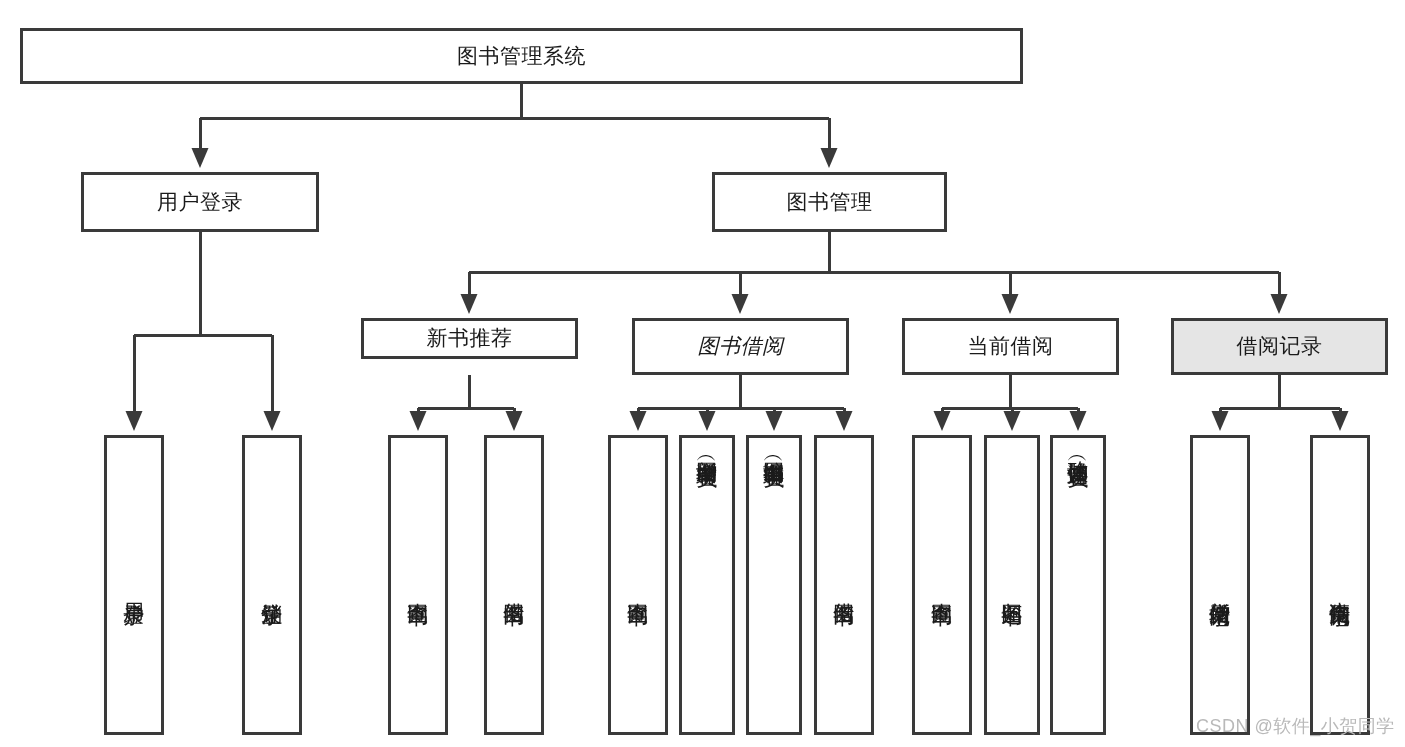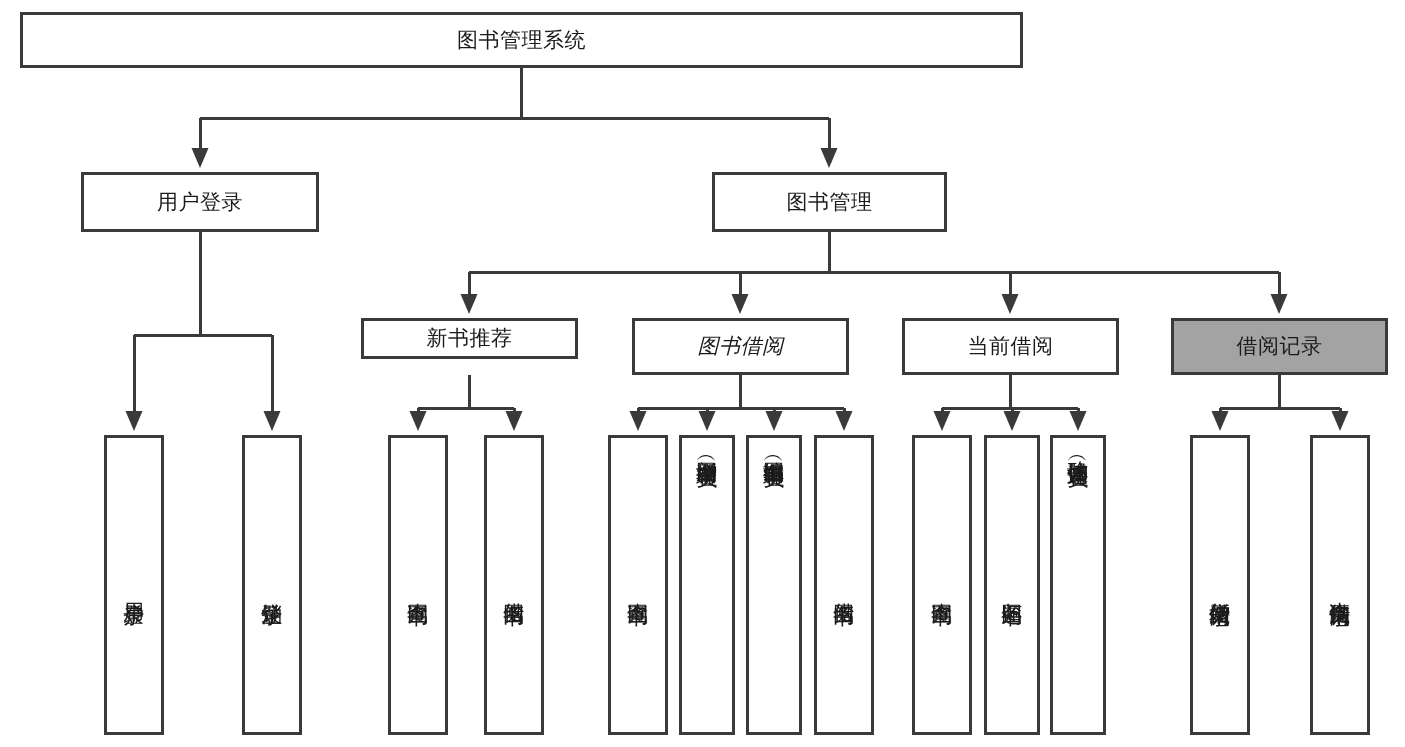--- a/index.html
+++ b/index.html
@@ -127,39 +127,39 @@
       <line x1="1012" y1="408" x2="1012" y2="413" stroke="#3a3a3a" stroke-width="3" shape-rendering="crispEdges"></line>
       <polygon points="1003.5,411 1020.5,411 1012,431" fill="#3a3a3a"></polygon>
       <line x1="1078" y1="408" x2="1078" y2="413" stroke="#3a3a3a" stroke-width="3" shape-rendering="crispEdges"></line>
       <polygon points="1069.5,411 1086.5,411 1078,431" fill="#3a3a3a"></polygon>
       <line x1="1220" y1="408" x2="1220" y2="413" stroke="#3a3a3a" stroke-width="3" shape-rendering="crispEdges"></line>
       <polygon points="1211.5,411 1228.5,411 1220,431" fill="#3a3a3a"></polygon>
       <line x1="1340" y1="408" x2="1340" y2="413" stroke="#3a3a3a" stroke-width="3" shape-rendering="crispEdges"></line>
       <polygon points="1331.5,411 1348.5,411 1340,431" fill="#3a3a3a"></polygon>
     </svg>
   <div id="node-layer">
-      <div class="node-box" style="left: 20px; top: 12px; width: 1003px; height: 56px; border-color: rgb(58, 58, 58); background: rgb(255, 255, 255);">
+      <div class="node-box" style="left: 20px; top: 28px; width: 1003px; height: 56px; border-color: rgb(58, 58, 58); background: rgb(255, 255, 255);">
         <span class="node-label" style="color: rgb(27, 27, 27);">图书管理系统</span>
       </div>
       <div class="node-box" style="left: 81px; top: 172px; width: 238px; height: 60px; border-color: rgb(58, 58, 58); background: rgb(255, 255, 255);">
         <span class="node-label" style="color: rgb(27, 27, 27);">用户登录</span>
       </div>
       <div class="node-box" style="left: 712px; top: 172px; width: 235px; height: 60px; border-color: rgb(58, 58, 58); background: rgb(255, 255, 255);">
         <span class="node-label" style="color: rgb(27, 27, 27);">图书管理</span>
       </div>
       <div class="node-box" style="left: 361px; top: 318px; width: 217px; height: 41px; border-color: rgb(58, 58, 58); background: rgb(255, 255, 255);">
         <span class="node-label" style="color: rgb(27, 27, 27);">新书推荐</span>
       </div>
       <div class="node-box" style="left: 632px; top: 318px; width: 217px; height: 57px; border-color: rgb(58, 58, 58); background: rgb(255, 255, 255); font-style: italic;">
         <span class="node-label" style="color: rgb(27, 27, 27);">图书借阅</span>
       </div>
       <div class="node-box" style="left: 902px; top: 318px; width: 217px; height: 57px; border-color: rgb(58, 58, 58); background: rgb(255, 255, 255);">
         <span class="node-label" style="color: rgb(27, 27, 27);">当前借阅</span>
       </div>
-      <div class="node-box" style="left: 1171px; top: 318px; width: 217px; height: 57px; border-color: rgb(58, 58, 58); background: #a3a3a3;">
+      <div class="node-box" style="left: 1171px; top: 318px; width: 217px; height: 57px; border-color: rgb(58, 58, 58); background: #e5e5e5;">
         <span class="node-label" style="color: rgb(27, 27, 27);">借阅记录</span>
       </div>
       <div class="node-box vertical centered" style="left: 104px; top: 435px; width: 60px; height: 300px; border-color: rgb(58, 58, 58); background: rgb(255, 255, 255);">
         <span class="node-label" style="color: rgb(27, 27, 27);">用户登录</span>
       </div>
       <div class="node-box vertical centered" style="left: 242px; top: 435px; width: 60px; height: 300px; border-color: rgb(58, 58, 58); background: rgb(255, 255, 255);">
         <span class="node-label" style="color: rgb(27, 27, 27);">注销登录</span>
       </div>
       <div class="node-box vertical centered" style="left: 388px; top: 435px; width: 60px; height: 300px; border-color: rgb(58, 58, 58); background: rgb(255, 255, 255);">
         <span class="node-label" style="color: rgb(27, 27, 27);">查询图书</span>
@@ -188,13 +188,14 @@
       <div class="node-box vertical" style="left: 1050px; top: 435px; width: 56px; height: 300px; border-color: rgb(58, 58, 58); background: rgb(255, 255, 255);">
         <span class="node-label" style="color: rgb(27, 27, 27);">确认归还（管理员）</span>
       </div>
       <div class="node-box vertical centered" style="left: 1190px; top: 435px; width: 60px; height: 300px; border-color: rgb(58, 58, 58); background: rgb(255, 255, 255);">
         <span class="node-label" style="color: rgb(27, 27, 27);">新增借阅记录</span>
       </div>
       <div class="node-box vertical centered" style="left: 1310px; top: 435px; width: 60px; height: 300px; border-color: rgb(58, 58, 58); background: rgb(255, 255, 255);">
         <span class="node-label" style="color: rgb(27, 27, 27);">查询借阅记录</span>
       </div>
     </div>
+  <div class="watermark" style="left:1196px; top:714px;">CSDN @软件_小贺同学</div>
 </div>
 
 </body></html>

